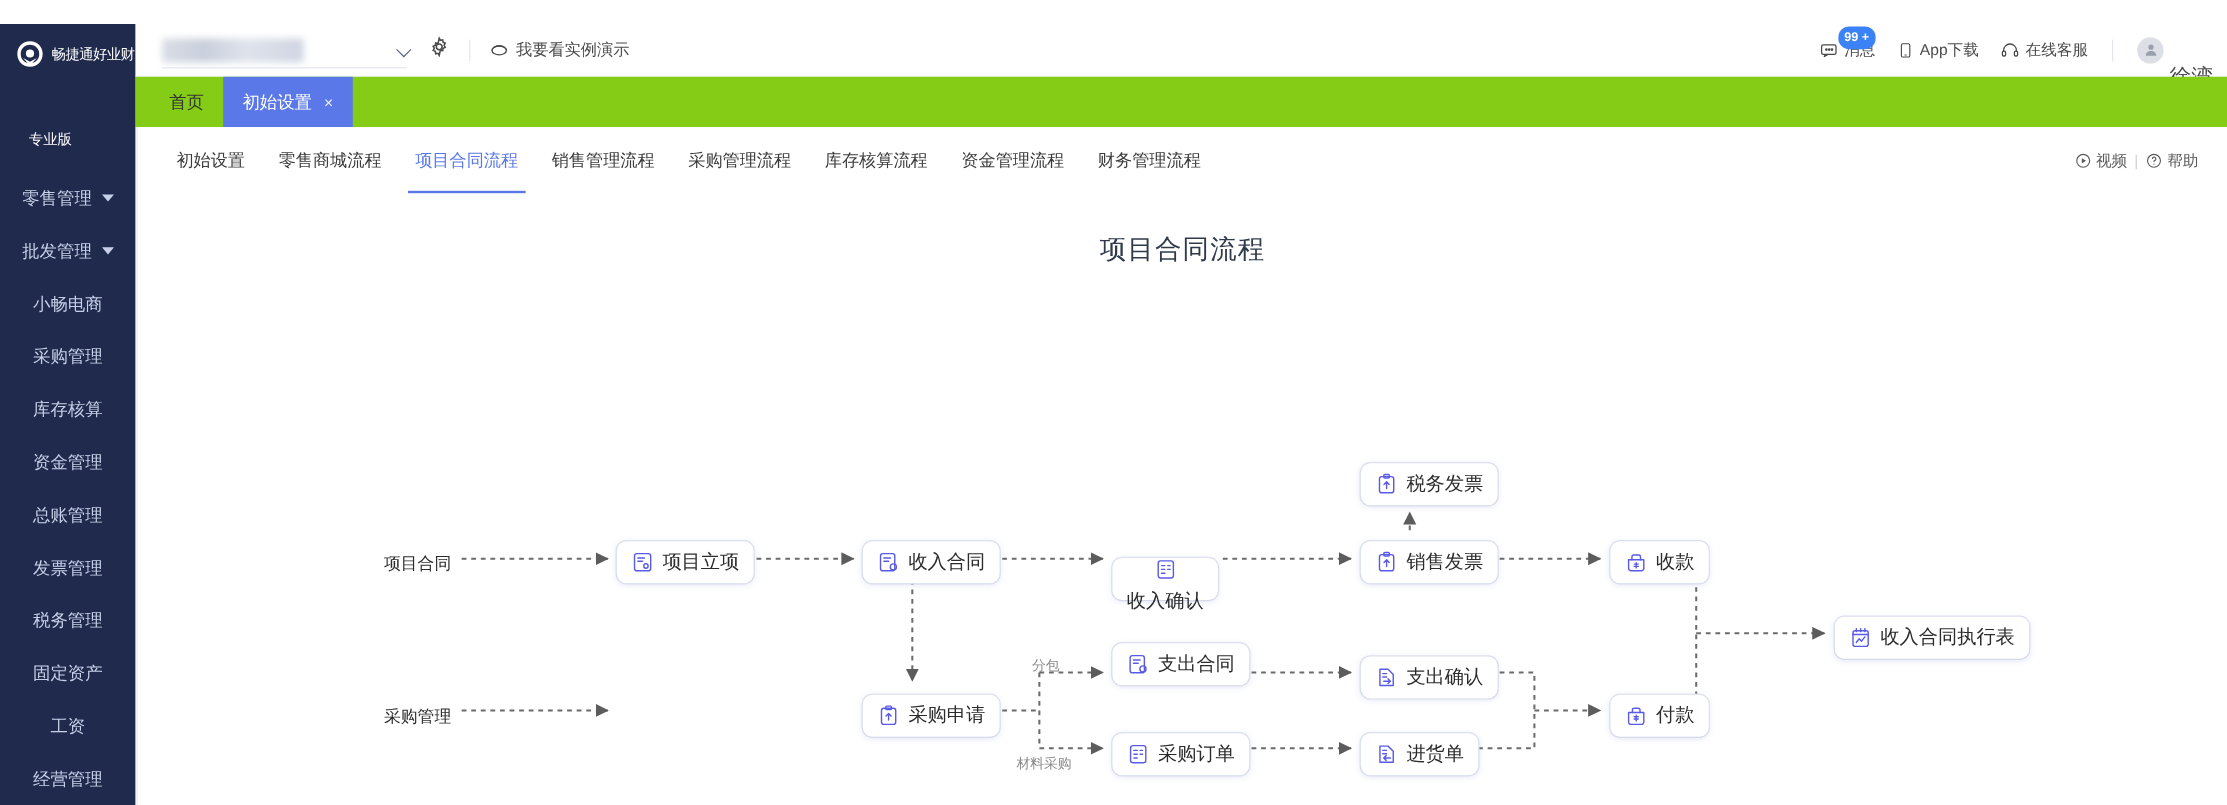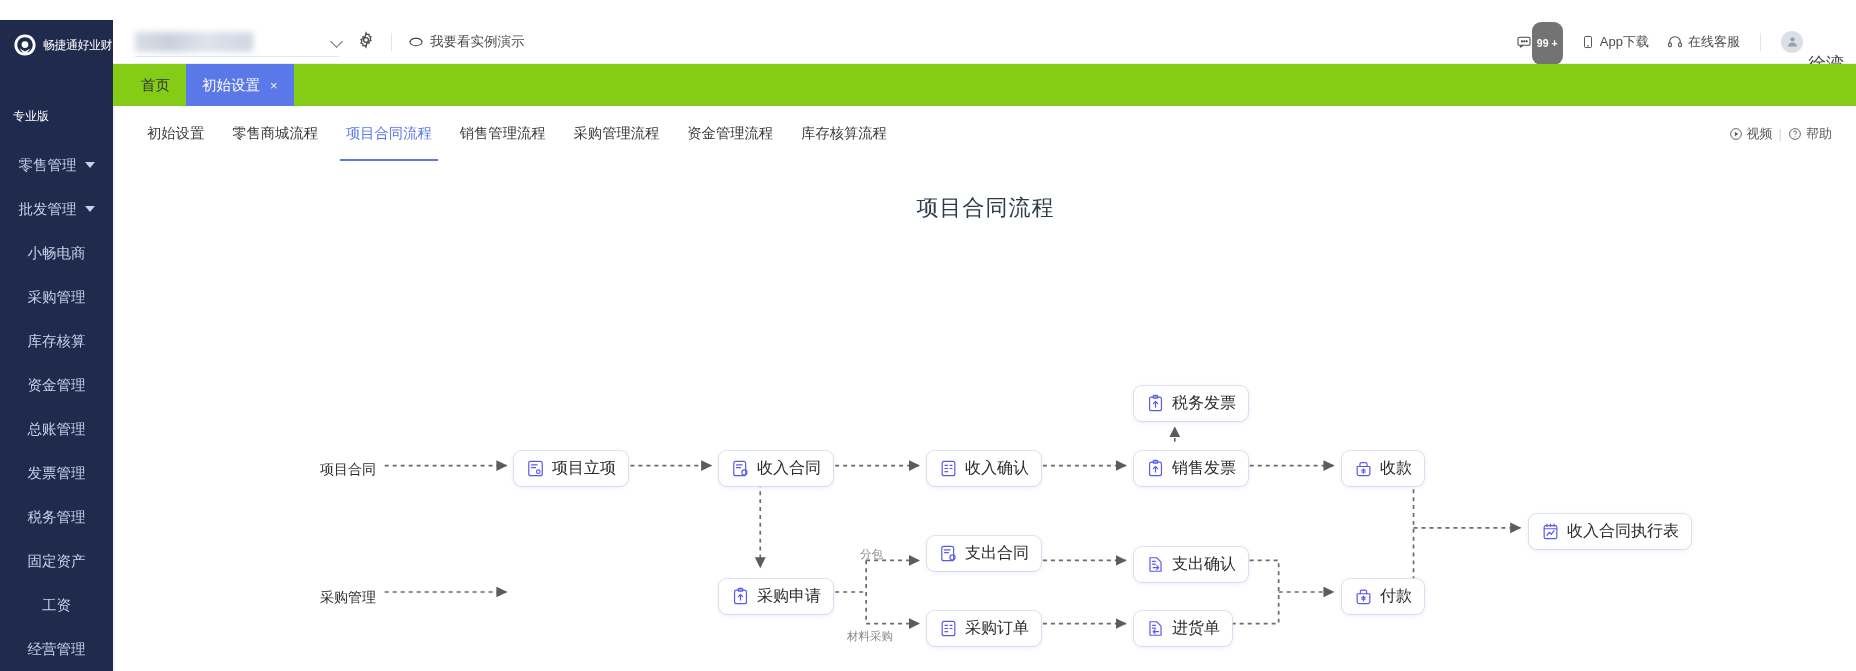--- a/index.html
+++ b/index.html
@@ -12,21 +12,21 @@
 
   
   .sidebar {
     position:absolute; left:0; top:20px; width:113px; height:651px;
     background:#1f2a4d; color:#cfd6ec;
   }
   .brand { display:flex; flex-direction:column; padding:12px 8px 10px 12px;gap:48px; }
   .brand-row { display:flex; align-items:center; gap:5px; }
   .brand-logo { width:26px; height:26px; flex:none; }
   .brand-name { font-size:12px; color:#ffffff; letter-spacing:-0.5px; white-space:nowrap; }
-  .brand-sub { font-size:12px; color:#ffffff; margin-top:2px; margin-left:1px; }
+  .brand-sub { font-size:12px; color:#ffffff; margin-top:2px; margin-left:12px; }
   .nav { margin-top:8px; }
   .nav-item {
     height:44px; display:flex; align-items:center; justify-content:center;
     gap:8px; font-size:14.5px; color:#c7d0e8; cursor:pointer;
   }
   .caret { width:0;height:0;border-left:5px solid transparent;border-right:5px solid transparent;border-top:6px solid #c7d0e8; }
 
   
   .topbar {
     position:absolute; left:113px; top:20px; right:0; height:44px;
@@ -39,22 +39,22 @@
     filter:blur(3px); border-radius:2px;
   }
   .org-underline { position:absolute; left:8px; right:8px; bottom:-5px; height:1px; background:#e4e7ee; }
   .chev-down { width:9px;height:9px;border-right:1.6px solid #5a6a8a;border-bottom:1.6px solid #5a6a8a;transform:rotate(45deg); margin-left:auto; margin-right:6px;}
   .gear { margin-left:10px; cursor:pointer; }
   .vsep { width:1px; height:18px; background:#e2e5eb; margin:0 16px; }
   .demo-link { display:flex; align-items:center; gap:6px; font-size:13.5px; color:#4a4a4a; cursor:pointer; }
   .top-right { margin-left:auto; display:flex; align-items:center; gap:18px; padding-right:12px; }
   .tr-item { display:flex; align-items:center; gap:5px; font-size:13px; color:#4a4a4a; cursor:pointer; position:relative; }
   .badge {
-    position:absolute; left:16px; top:-11px; background:#737373; color:#fff;
-    font-size:10.5px; font-weight:bold; border-radius:9px; padding:15px 5px; line-height:13px; white-space:nowrap;
+    position:absolute; left:16px; top:-11px; background:#3b82f6; color:#fff;
+    font-size:10.5px; font-weight:bold; border-radius:9px; padding:3px 5px; line-height:13px; white-space:nowrap;
   }
   .avatar { width:22px;height:22px;border-radius:50%;background:#dcdfe6;display:flex;align-items:center;justify-content:center; }
   .uname { font-size:18px;color:#4a4a4a;margin-top:45px; }
 
   
   .pagetabs {
     position:absolute; left:113px; top:64px; right:0; height:42px;
     background:#84cc16; display:flex; align-items:flex-end; padding-left:12px;
   }
   .ptab { height:42px; padding:0 16px; display:flex; align-items:center; font-size:14.5px; color:#333; cursor:pointer; }
@@ -238,24 +238,27 @@
             <div class="stab active">
               <span>项目合同流程</span>
             </div>
             <div class="stab">
               <span>销售管理流程</span>
             </div>
             <div class="stab">
               <span>采购管理流程</span>
             </div>
             <div class="stab">
+              <span>库存核算流程</span>
+            </div>
+            <div class="stab">
               <span>资金管理流程</span>
             </div>
             <div class="stab">
-              <span>库存核算流程</span>
+              <span>财务管理流程</span>
             </div>
           </div>
         <div class="subtabs-right">
           <span class="srlink">
             <svg width="14" height="14" viewBox="0 0 24 24" fill="none" stroke="#5b5b5b" stroke-width="1.6">
               <circle cx="12" cy="12" r="9.2"></circle>
                 <path d="M10 8.2l6 3.8-6 3.8z" fill="#5b5b5b" stroke="none"></path>
             </svg>
             <span>视频</span>
           </span>
@@ -333,21 +336,21 @@
             </div>
             <div class="node" style="left: 604px; top: 259px;">
               <svg width="19" height="19" viewBox="0 0 24 24">
                 <rect x="3.5" y="3" width="15" height="18" rx="2.5" stroke="#5a5ae8" stroke-width="1.5" fill="none" stroke-linecap="round" stroke-linejoin="round"></rect>
                 <line x1="7" y1="7.5" x2="14" y2="7.5" stroke="#5a5ae8" stroke-width="1.5" fill="none" stroke-linecap="round" stroke-linejoin="round"></line>
                 <line x1="7" y1="11" x2="12" y2="11" stroke="#5a5ae8" stroke-width="1.5" fill="none" stroke-linecap="round" stroke-linejoin="round"></line>
                 <circle cx="17" cy="17" r="3.2" stroke="#5a5ae8" stroke-width="1.5" fill="none" stroke-linecap="round" stroke-linejoin="round"></circle>
               </svg>
               <span class="nlabel">收入合同</span>
             </div>
-            <div class="node" style="left: 812px; top: 259px;">
+            <div class="node" style="left: 812px; top: 273px; flex-direction: column;">
               <svg width="19" height="19" viewBox="0 0 24 24">
                 <rect x="4" y="3" width="16" height="18" rx="2.5" stroke="#5a5ae8" stroke-width="1.5" fill="none" stroke-linecap="round" stroke-linejoin="round"></rect>
                 <line x1="7.5" y1="8" x2="11" y2="8" stroke="#5a5ae8" stroke-width="1.5" fill="none" stroke-linecap="round" stroke-linejoin="round"></line>
                 <line x1="7.5" y1="12" x2="11" y2="12" stroke="#5a5ae8" stroke-width="1.5" fill="none" stroke-linecap="round" stroke-linejoin="round"></line>
                 <line x1="7.5" y1="16" x2="11" y2="16" stroke="#5a5ae8" stroke-width="1.5" fill="none" stroke-linecap="round" stroke-linejoin="round"></line>
                 <line x1="14" y1="8" x2="16.5" y2="8" stroke="#5a5ae8" stroke-width="1.5" fill="none" stroke-linecap="round" stroke-linejoin="round"></line>
                 <line x1="14" y1="12" x2="16.5" y2="12" stroke="#5a5ae8" stroke-width="1.5" fill="none" stroke-linecap="round" stroke-linejoin="round"></line>
               </svg>
               <span class="nlabel">收入确认</span>
             </div>

